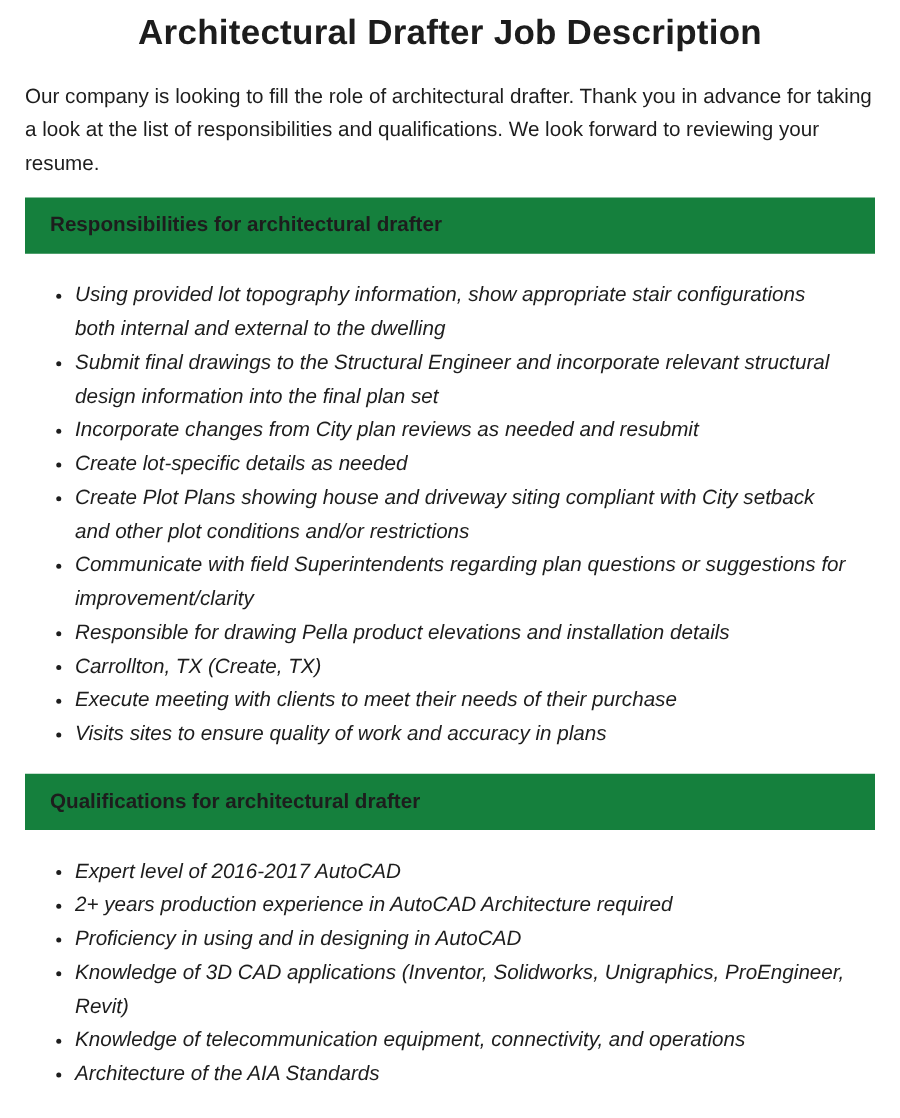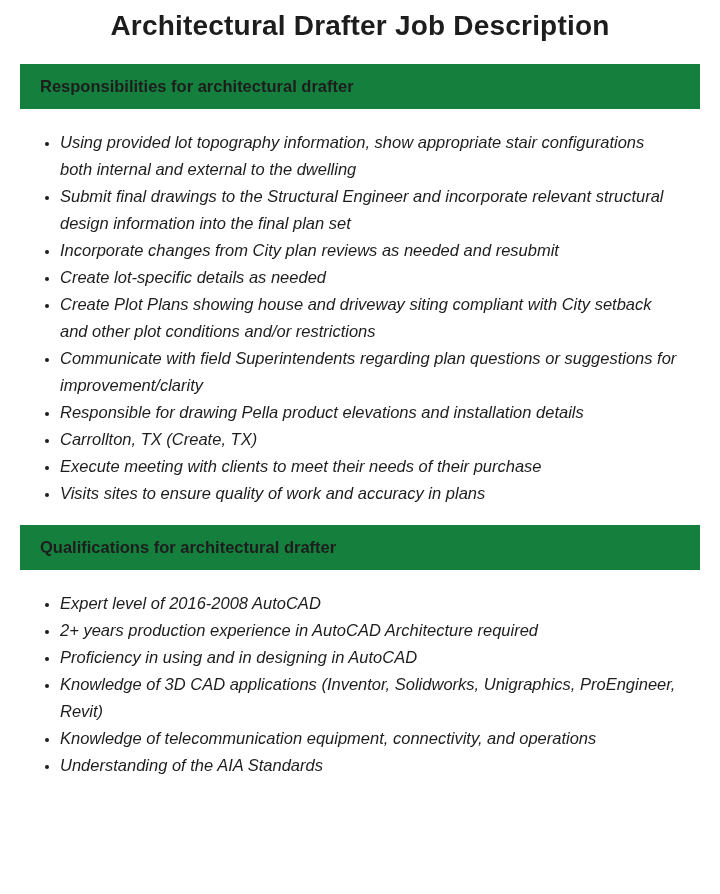--- a/index.html
+++ b/index.html
@@ -53,42 +53,43 @@
     font-size: 14px;
   }
 </style>
 </head>
 <body>
 
 <div class="page">
 
   <h1 class="title">Architectural Drafter Job Description</h1>
 
+  <p class="intro">Our company is looking to fill the role of architectural drafter. Thank you in advance for taking a look at the list of responsibilities and qualifications. We look forward to reviewing your resume.</p>
 
   <div class="section">
     <div class="section-heading">Responsibilities for architectural drafter</div>
     <ul class="bullet-list">
       <li>Using provided lot topography information, show appropriate stair configurations both internal and external to the dwelling</li>
       <li>Submit final drawings to the Structural Engineer and incorporate relevant structural design information into the final plan set</li>
       <li>Incorporate changes from City plan reviews as needed and resubmit</li>
       <li>Create lot-specific details as needed</li>
       <li>Create Plot Plans showing house and driveway siting compliant with City setback and other plot conditions and/or restrictions</li>
       <li>Communicate with field Superintendents regarding plan questions or suggestions for improvement/clarity</li>
       <li>Responsible for drawing Pella product elevations and installation details</li>
       <li>Carrollton, TX (Create, TX)</li>
       <li>Execute meeting with clients to meet their needs of their purchase</li>
       <li>Visits sites to ensure quality of work and accuracy in plans</li>
     </ul>
   </div>
 
   <div class="section">
     <div class="section-heading">Qualifications for architectural drafter</div>
     <ul class="bullet-list">
-      <li>Expert level of 2016-2008 AutoCAD</li>
+      <li>Expert level of 2016-2017 AutoCAD</li>
       <li>2+ years production experience in AutoCAD Architecture required</li>
       <li>Proficiency in using and in designing in AutoCAD</li>
       <li>Knowledge of 3D CAD applications (Inventor, Solidworks, Unigraphics, ProEngineer, Revit)</li>
       <li>Knowledge of telecommunication equipment, connectivity, and operations</li>
-      <li>Understanding of the AIA Standards</li>
+      <li>Architecture of the AIA Standards</li>
     </ul>
   </div>
 
 </div>
 
 </body></html>

